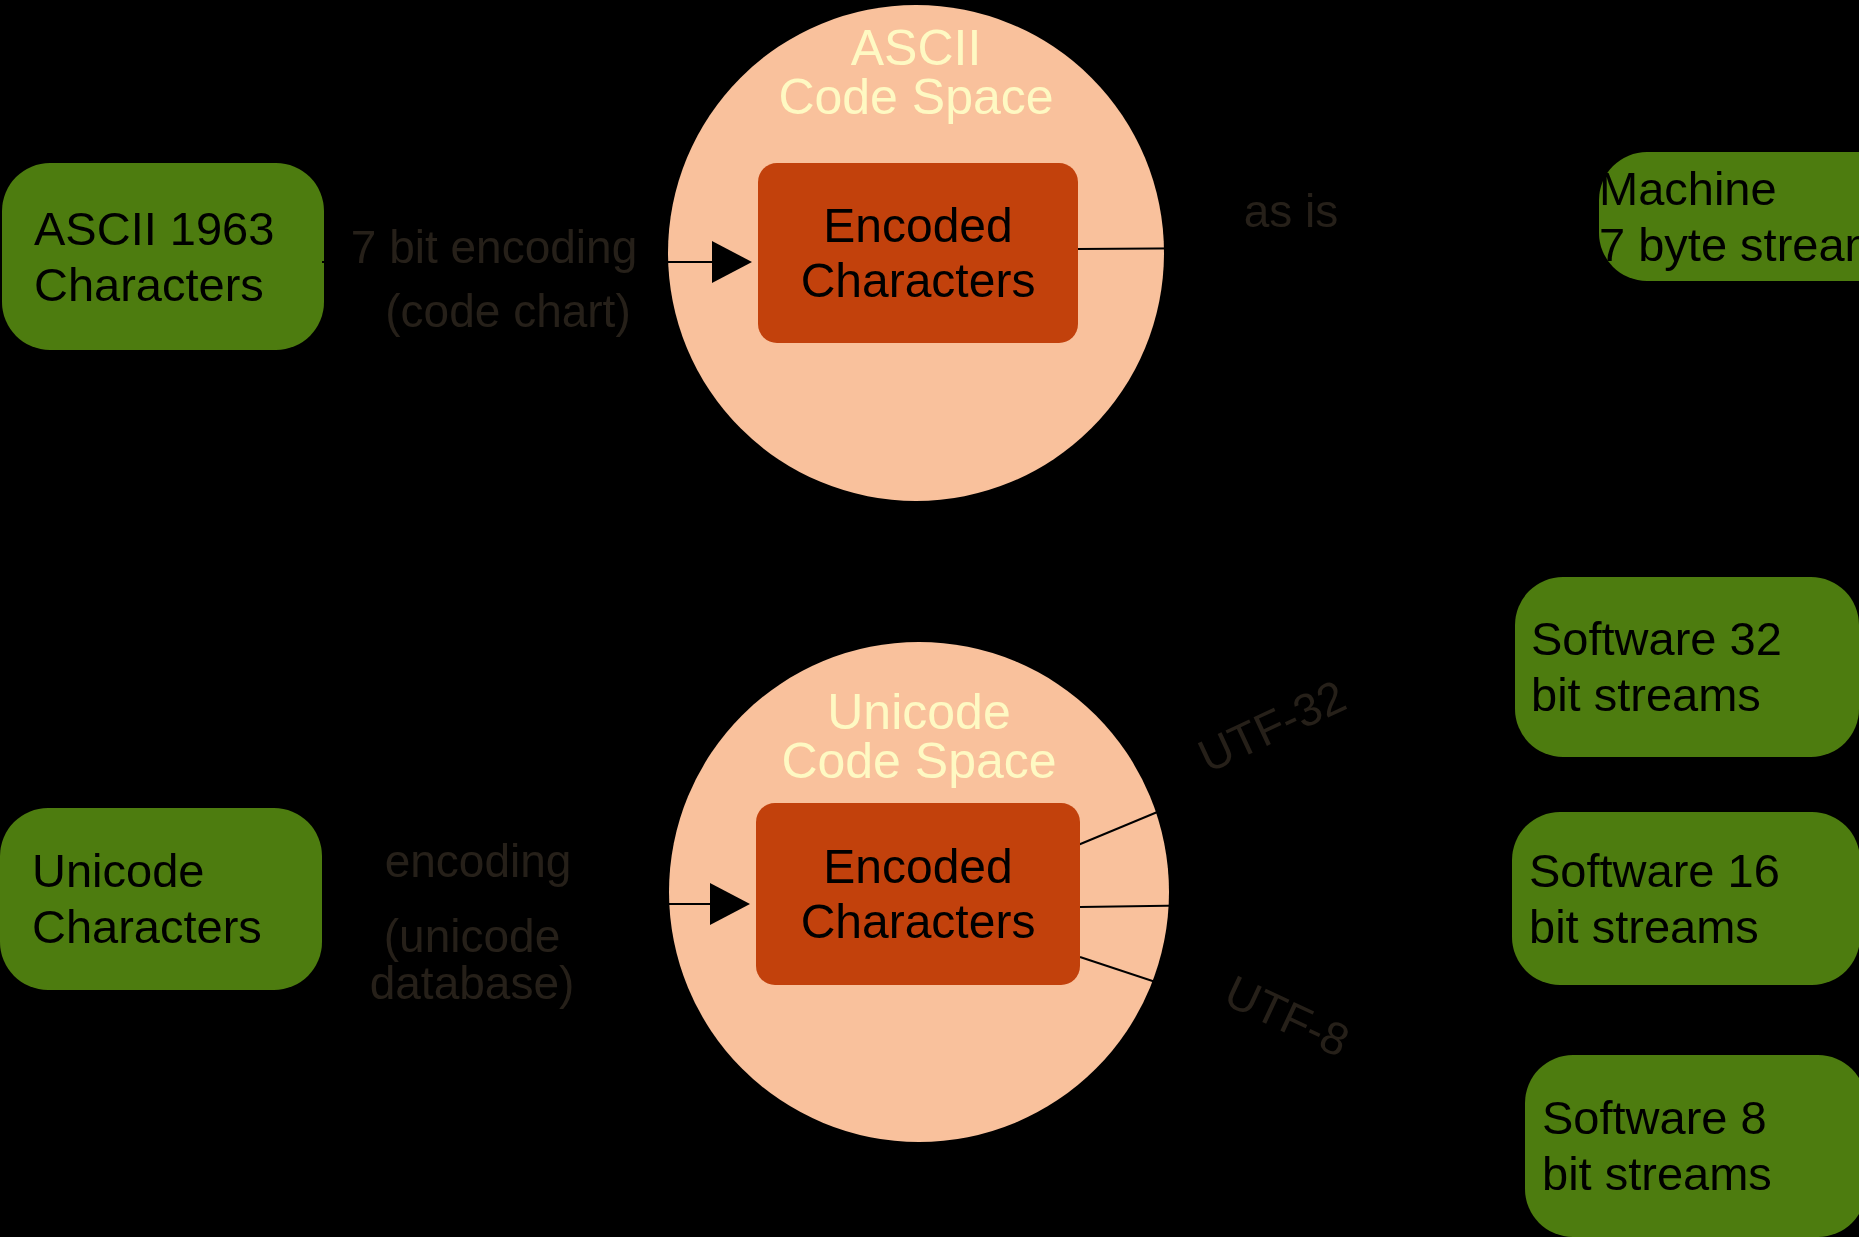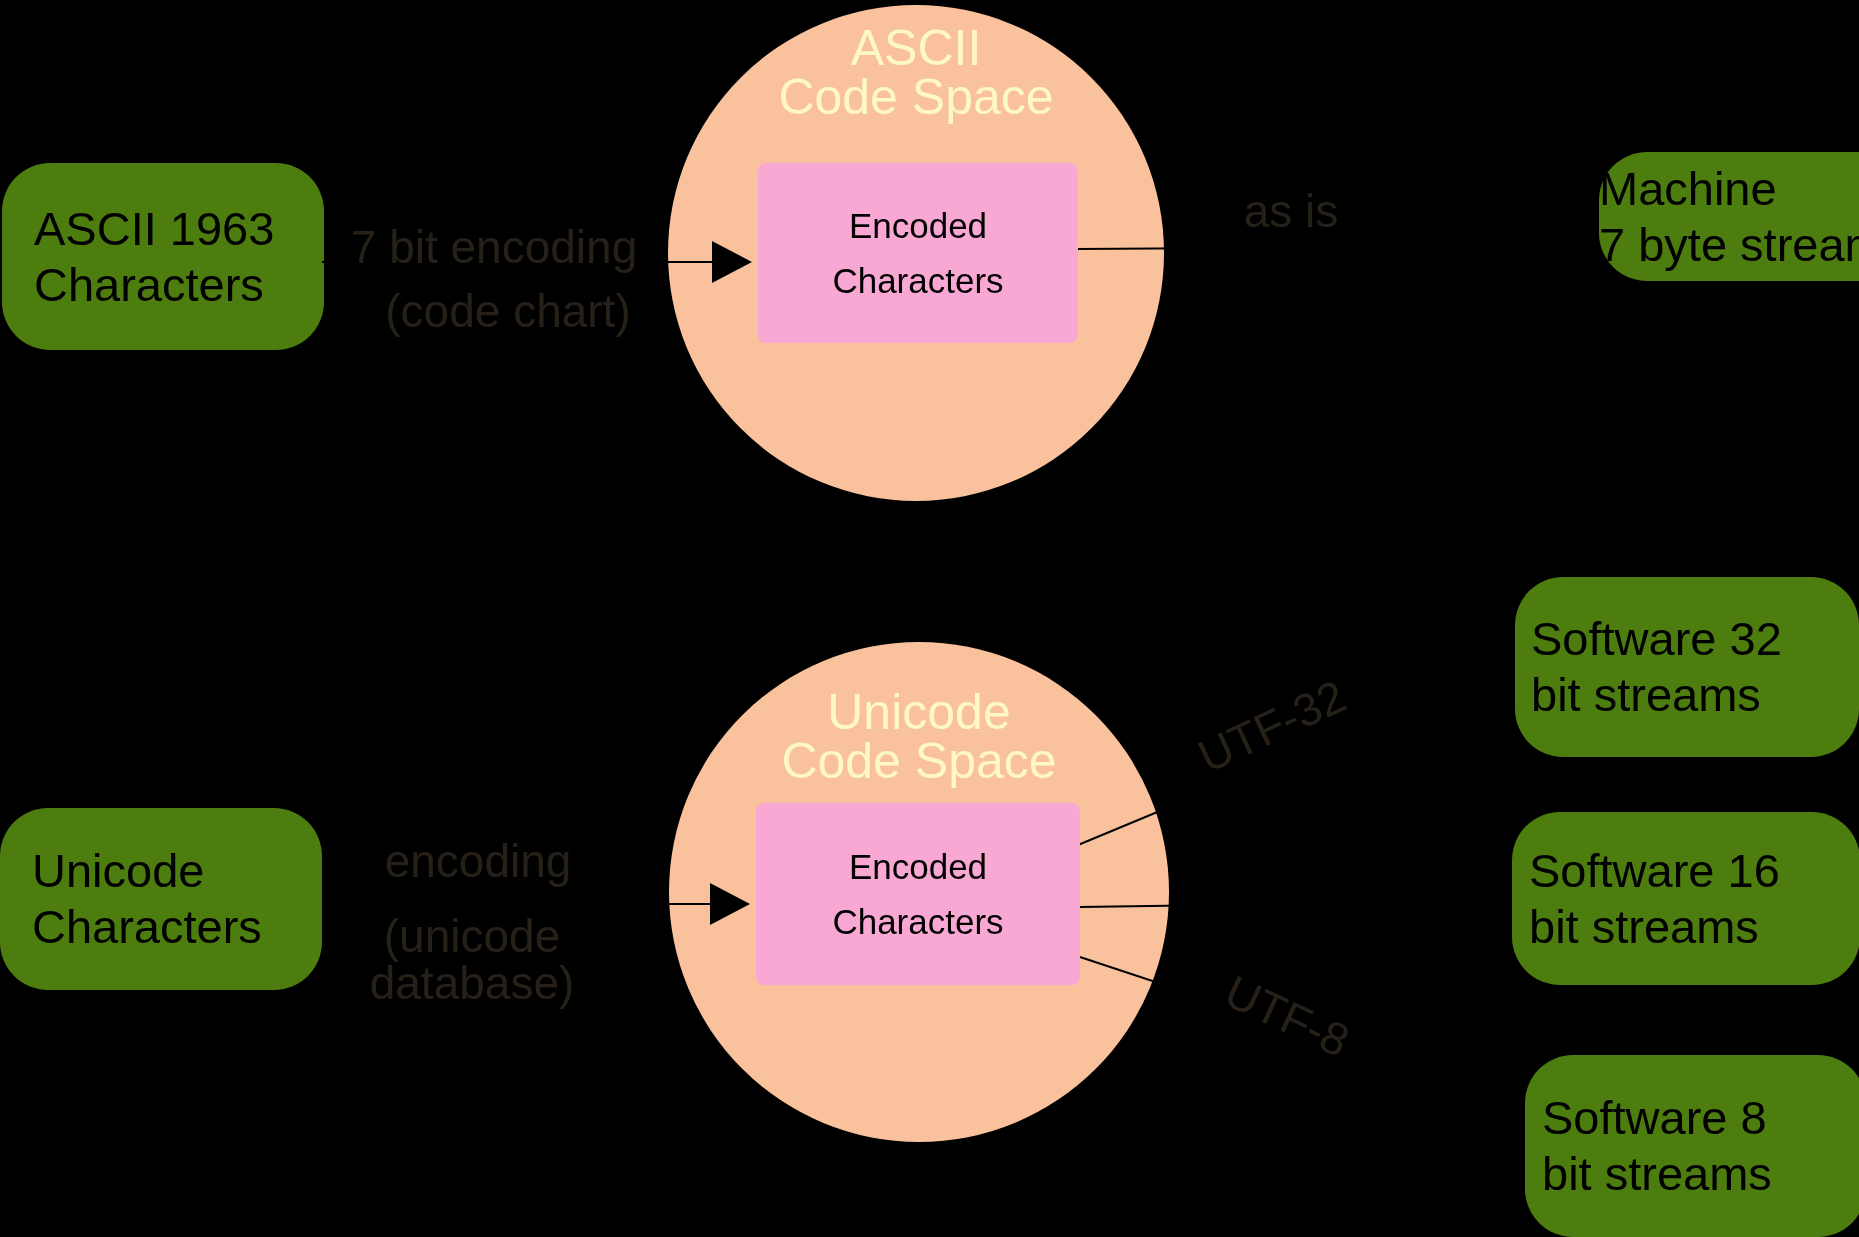--- a/index.html
+++ b/index.html
@@ -33,28 +33,28 @@
     display: flex;
     align-items: center;
     color: #000;
     font-size: 47px;
     line-height: 56px;
     white-space: pre-line;
     z-index: 1;
   }
   .blue-box {
     position: absolute;
-    background: #f9a8d4;
-    border-radius: 8px;
+    background: #c2410c;
+    border-radius: 19px;
     display: flex;
     align-items: center;
     justify-content: center;
     text-align: center;
     color: #000;
-    font-size: 35px;
+    font-size: 48px;
     line-height: 55px;
     white-space: pre-line;
     z-index: 3;
   }
   .flow-label {
     position: absolute;
     text-align: center;
     color: #262019;
     font-size: 46px;
     line-height: 47px;

